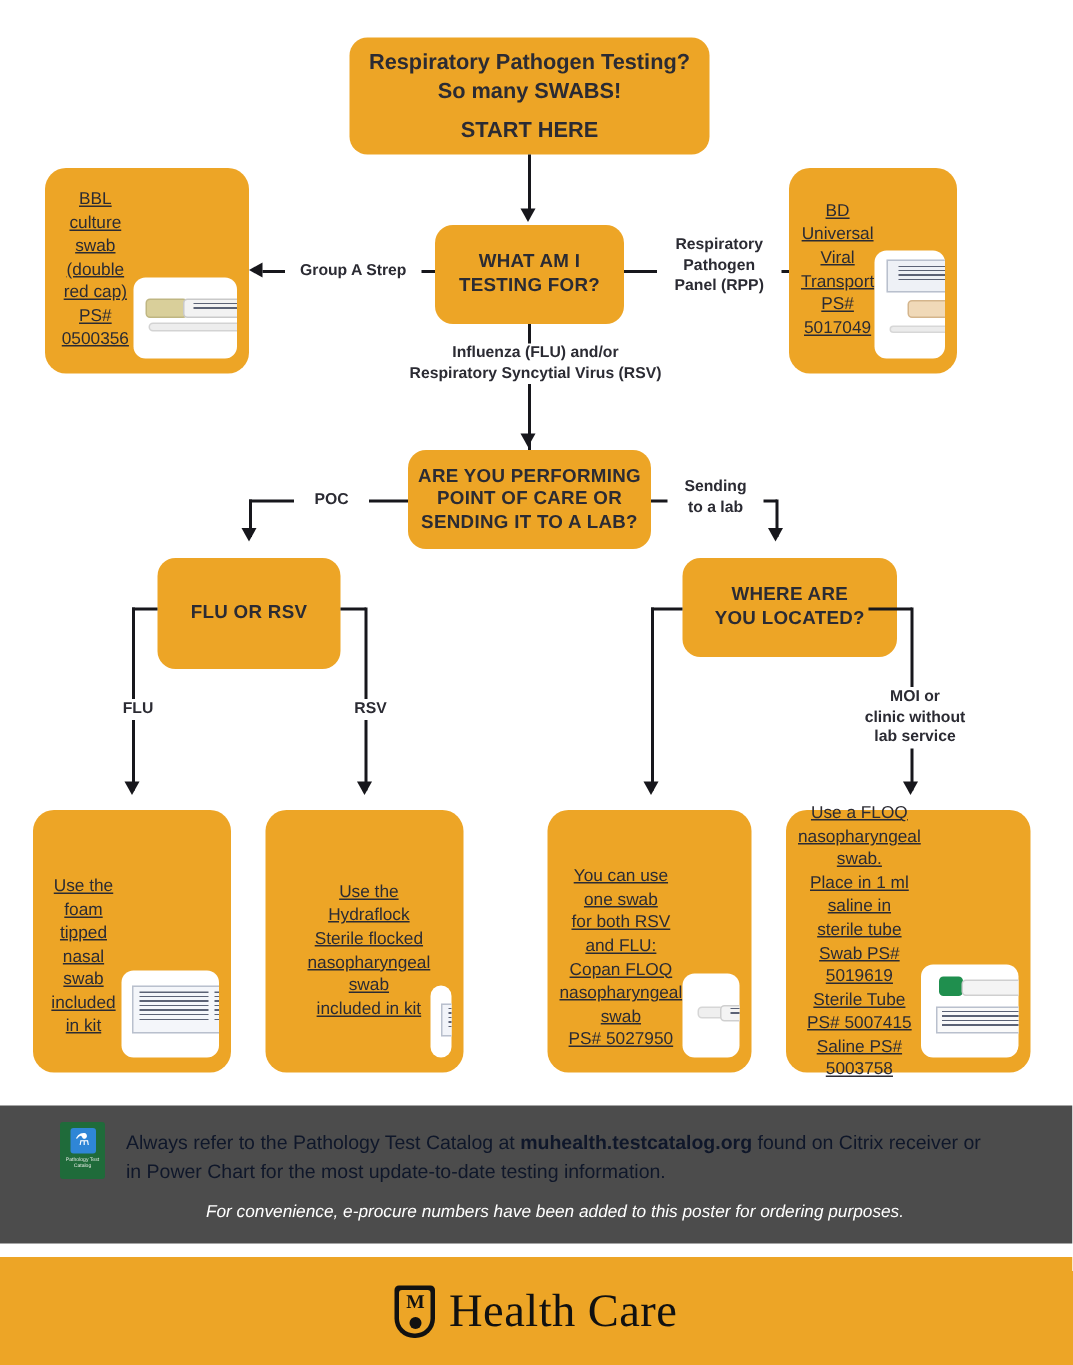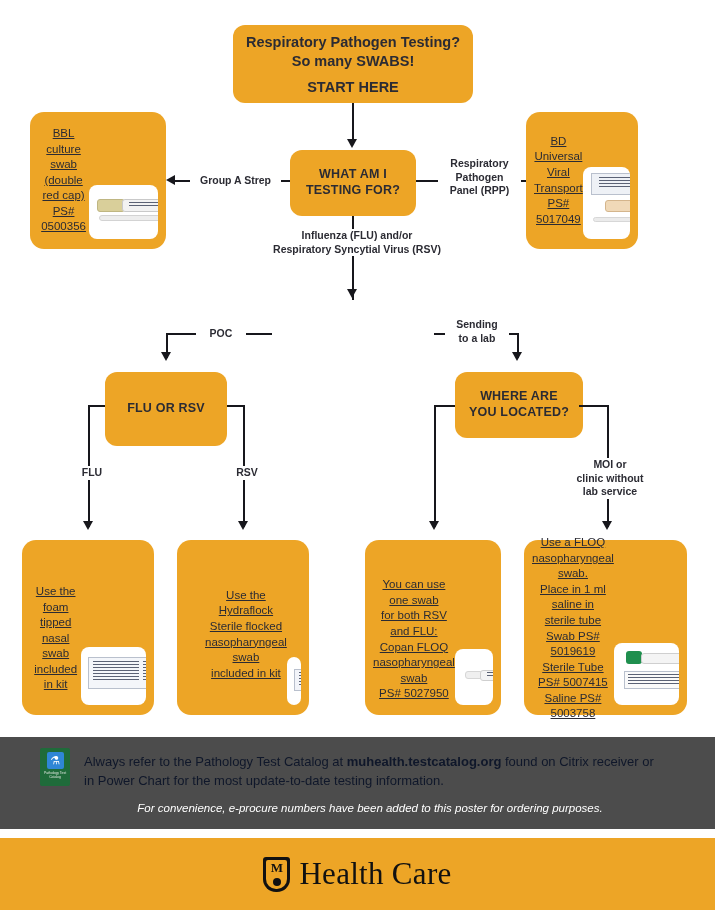--- a/index.html
+++ b/index.html
@@ -33,21 +33,21 @@
 
   
   #start{left:233px;top:25px;width:240px;height:78px;justify-content:center;}
   #start .l1{font-size:14.5px;font-weight:bold;line-height:1.25;}
   #start .l2{font-size:14.5px;font-weight:bold;margin-top:9px;}
 
   
   #q-testing{left:290px;top:150px;width:126px;height:66px;justify-content:center;}
   #q-poc{left:272px;top:300px;width:162px;height:66px;justify-content:center;}
   #q-flu-rsv{left:105px;top:372px;width:122px;height:74px;justify-content:center;}
-  #q-where{left:455px;top:372px;width:128px;height:66px;justify-content:center;}
+  #q-where{left:455px;top:372px;width:143px;height:66px;justify-content:center;}
 
   
   .card{
     position:absolute;
     background:#eda526;
     border-radius:14px;
     box-sizing:border-box;
     padding:10px 8px 10px 8px;
     display:flex;flex-direction:row;align-items:center;text-decoration:underline;
   }
@@ -187,20 +187,25 @@
       <div class="tube" style="left:83px;top:32px;width:21px;height:12px;background:#e23b24;"></div>
       <div class="tube" style="left:10px;top:50px;width:100px;height:3px;background:#ebebeb;border:1px solid #d7d7d7;"></div>
     </div>
   </div>
 
   <div class="vline" style="left:352px;top:216px;height:84px;"></div>
   <div class="arrow-d" style="left:347px;top:289px;"></div>
   <div class="elabel" style="left:256px;top:229px;width:196px;">Influenza (FLU) and/or
 Respiratory Syncytial Virus (RSV)</div>
 
+  <div class="node decision" id="q-poc">
+    <div class="title" style="white-space:pre-line">ARE YOU PERFORMING
+POINT OF CARE OR
+SENDING IT TO A LAB?</div>
+  </div>
 
   <div class="hline" style="left:166px;top:333px;width:106px;"></div>
   <div class="vline" style="left:166px;top:333px;height:25px;"></div>
   <div class="arrow-d" style="left:161px;top:352px;"></div>
   <div class="elabel" style="left:196px;top:327px;width:44px;">POC</div>
 
   <div class="hline" style="left:434px;top:333px;width:84px;"></div>
   <div class="vline" style="left:517px;top:333px;height:25px;"></div>
   <div class="arrow-d" style="left:512px;top:352px;"></div>
   <div class="elabel" style="left:445px;top:318px;width:58px;">Sending

